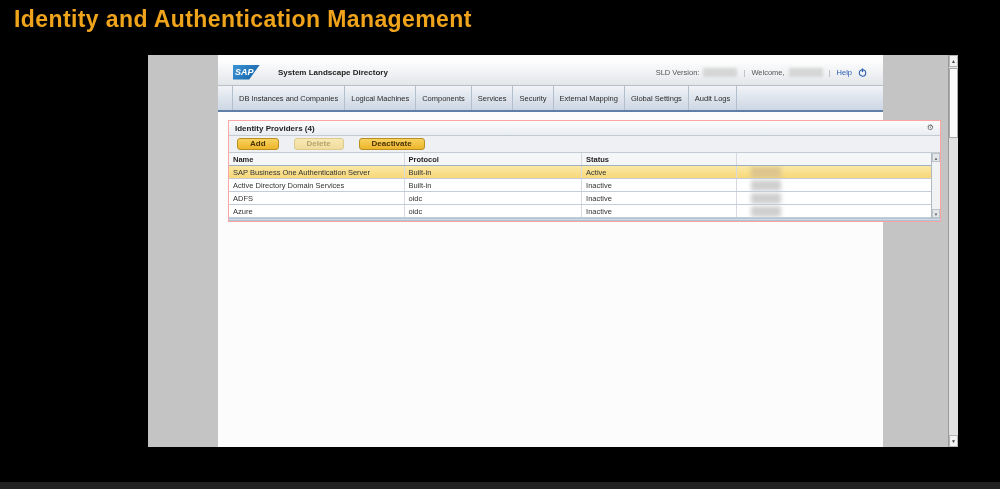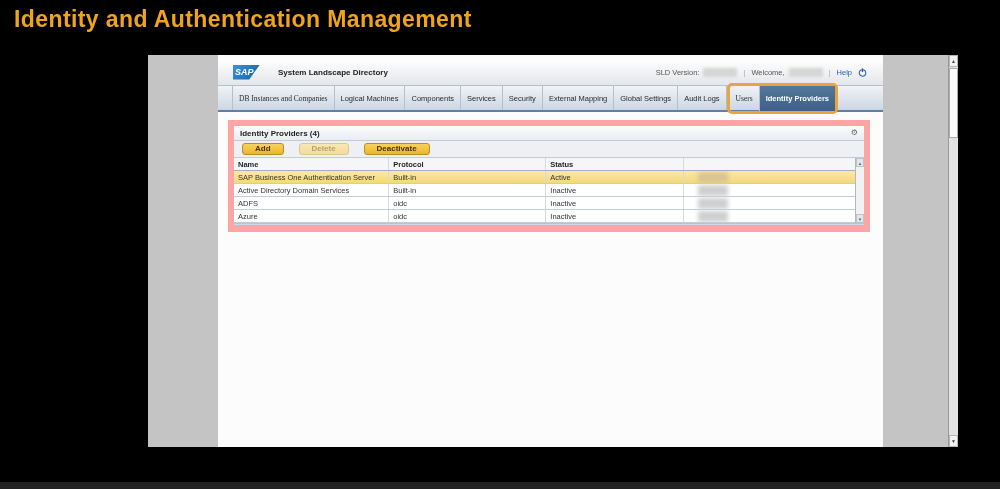--- a/index.html
+++ b/index.html
@@ -44,30 +44,30 @@
   .mh-sep { color:#a9a9a9; margin:0 2px; }
   .help-link { color:#2a5db0; text-decoration:none; cursor:pointer; }
   .power-icon { display:inline-flex; margin-left:2px; }
 
   
   .tabbar { position:relative; height:26px; display:flex; align-items:stretch;
             background:linear-gradient(#f0f3f7,#ccd6e3); border-bottom:2px solid #607fa6;
             padding-left:14px; overflow:visible; }
   .tab { display:flex; align-items:center; padding:0 6px; font-size:7.5px; color:#2b2b2b;
          border-right:1px solid #b3bfce; white-space:nowrap; cursor:pointer; }
-  .tab:first-child { border-left:1px solid #b3bfce;font-family:Liberation Serif, serif; }
+  .tab:first-child { border-left:1px solid #b3bfce; }
   .tab.selected { background:linear-gradient(#54779c,#3d6185); color:#fff; font-weight:bold;
                   border-right:none; }
   .tab-highlight { display:flex; align-items:stretch; border:3px solid #E9A43C;
                    border-radius:5px; margin:-3px 0 -4px 0; position:relative; z-index:3; }
   .tab-highlight .tab { border-left:none; }
 
   
   .content { position:relative; height:calc(100% - 57px); background:#fcfcfc; padding:8px 0 0 10px; }
-  .panel { width:642px; border:6px solid #fca5a5; background:#6d28d9; }
+  .panel { width:713px; border:1px solid #fca5a5; background:#6d28d9; }
   .panel-header { height:15px; display:flex; align-items:center; justify-content:space-between;
                   background:linear-gradient(#fbfcfd,#e9edf2); border-bottom:1px solid #c5cbd3;
                   padding:0 6px; }
   .panel-title { font-size:8px; font-weight:bold; color:#222; }
   .gear { font-size:8px; color:#666; cursor:pointer; line-height:8px; }
   .toolbar { height:17px; display:flex; align-items:center; gap:15px; background:#eef0f3;
              border-bottom:1px solid #c5cbd3; padding-left:8px; }
   .btn { font-size:8px; font-weight:bold; color:#4a3206; height:12px; line-height:10px;
          padding:0 12px; border:1px solid #b98f23; border-radius:3px; cursor:pointer;
          background:linear-gradient(#f8d25e,#edb52b); }
@@ -130,24 +130,20 @@
 
       <div class="tabbar">
         <div class="tab">DB Instances and Companies</div>
         <div class="tab">Logical Machines</div>
         <div class="tab">Components</div>
         <div class="tab">Services</div>
         <div class="tab">Security</div>
         <div class="tab">External Mapping</div>
         <div class="tab">Global Settings</div>
         <div class="tab">Audit Logs</div>
-        <div class="tab-highlight">
-          <div class="tab">Users</div>
-          <div class="tab selected">Identity Providers</div>
-        </div>
       </div>
 
       <div class="content">
         <div class="panel">
 
           <div class="panel-header">
             <span class="panel-title">Identity Providers (4)</span>
             <span class="gear">⚙</span>
           </div>
 

